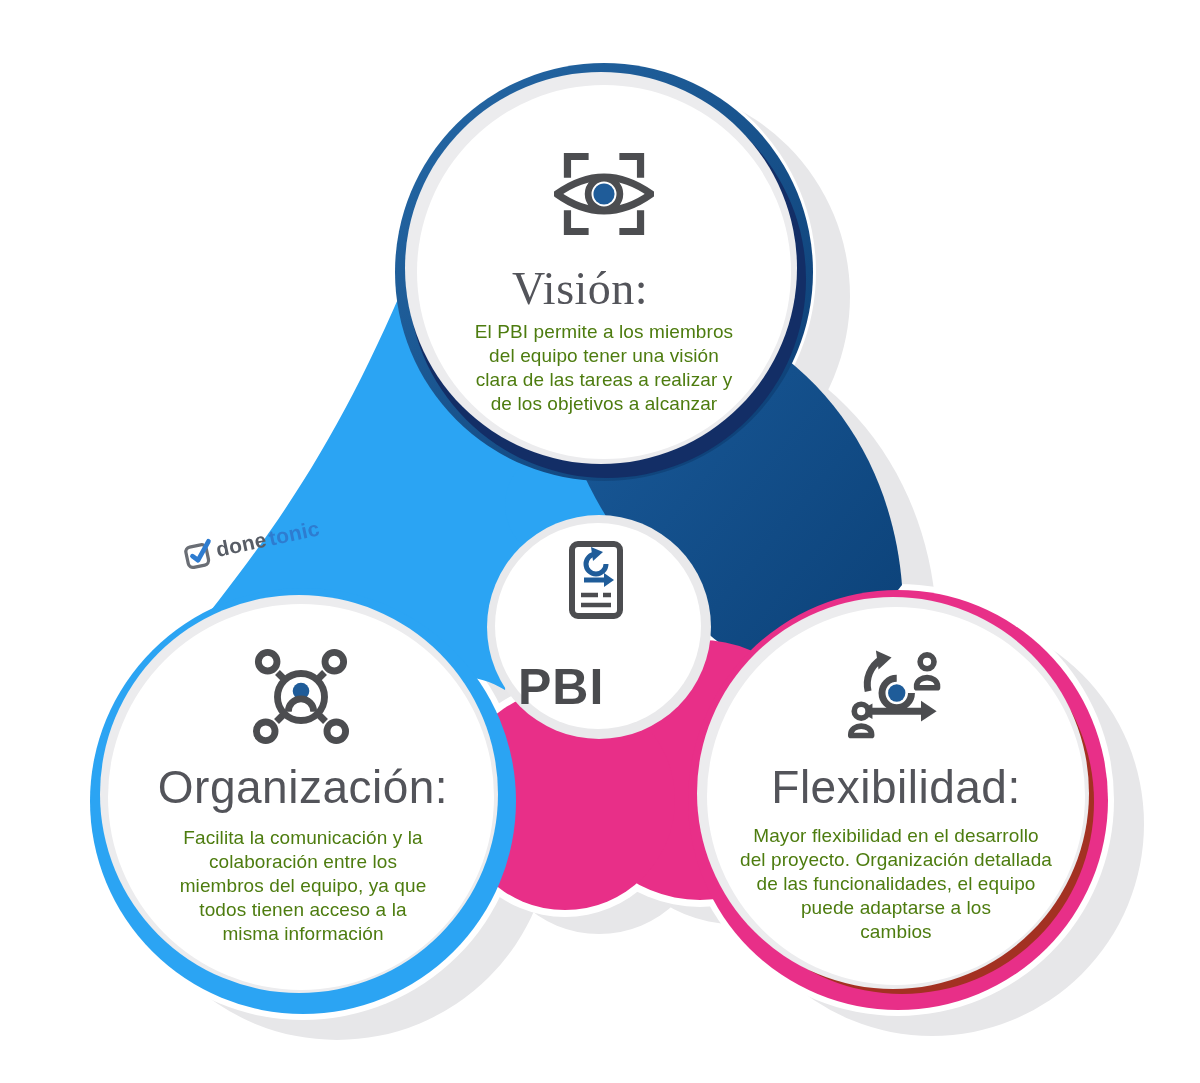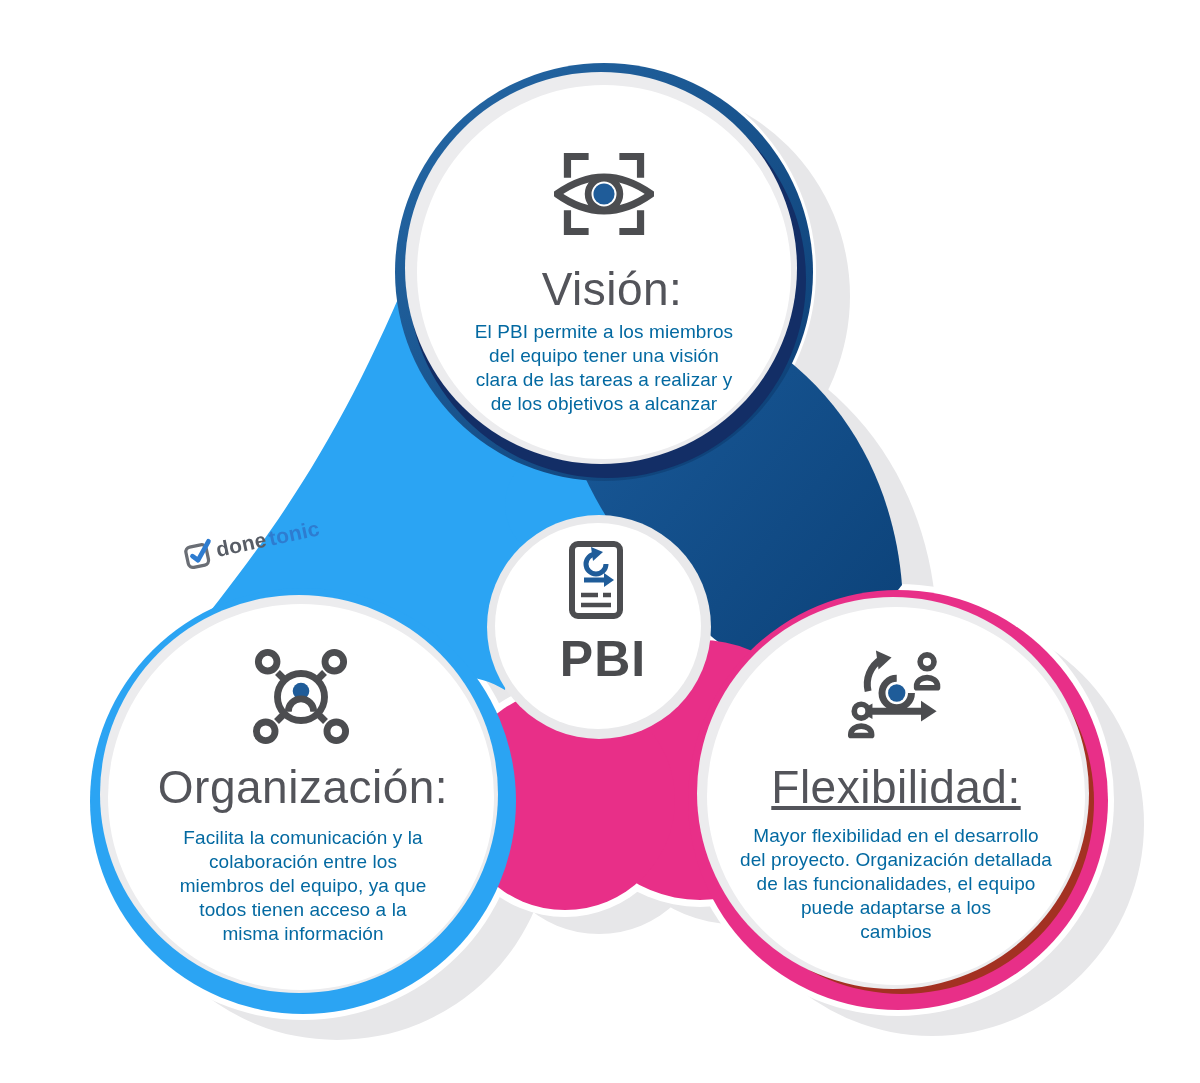--- a/index.html
+++ b/index.html
@@ -7,26 +7,27 @@
     position:relative;width:1200px;height:1083px;overflow:hidden;
     font-family:"Liberation Sans","DejaVu Sans",sans-serif;background:#ffffff;
   }
   #bg-svg{position:absolute;left:0;top:0;width:1200px;height:1083px;}
   .abs{position:absolute;}
   .lobe-title{
     text-align:center;color:#53545a;font-size:46px;font-weight:500;
     letter-spacing:0.5px;white-space:nowrap;
   }
   .lobe-body{
-    text-align:center;color:#0369a1;font-size:19px;line-height:24px;
+    text-align:center;color:#4d7c0f;font-size:19px;line-height:24px;
     font-weight:500;white-space:pre-line;letter-spacing:0.1px;
   }
   .pbi-label{
-    text-align:center;color:#4a4b4e;font-size:50px;font-weight:700;
+    text-align:left;color:#4a4b4e;font-size:50px;font-weight:700;
     letter-spacing:1px;
+    margin-top:28px;
   }
   .watermark{
     display:flex;align-items:center;gap:3px;
     transform:rotate(-12deg);transform-origin:left center;
   }
   .wm-text{font-size:21px;font-weight:700;letter-spacing:0.2px;}
   .wm-done{color:#585d66;}
   .wm-tonic{color:#2e7cd0;}
 </style>
 </head>
@@ -114,21 +115,21 @@
     <g fill="none" stroke="#4c4d50" stroke-width="7.5">
       <path d="M36,6 H14 V28"></path>
       <path d="M68,6 H90 V28"></path>
       <path d="M36,84 H14 V62"></path>
       <path d="M68,84 H90 V62"></path>
     </g>
     <path d="M3,45 Q52,10 101,45 Q52,80 3,45 Z" fill="#ffffff" stroke="#4c4d50" stroke-width="7.5" stroke-linejoin="round"></path>
     <circle cx="52" cy="45" r="16.5" fill="#ffffff" stroke="#4c4d50" stroke-width="7"></circle>
     <circle cx="52" cy="45" r="11" fill="#1f5c99"></circle>
   </svg>
-  <div class="abs lobe-title" style="left:412px;top:262px;width:400px;">Visión:</div>
+  <div class="abs lobe-title" style="left:380px;top:262px;width:400px;font-family:Liberation Serif, serif;">Visión:</div>
   <div class="abs lobe-body" style="left:434px;top:320px;width:340px;">El PBI permite a los miembros
 del equipo tener una visión
 clara de las tareas a realizar y
 de los objetivos a alcanzar</div>
 
   <svg class="abs" style="left:252px;top:646px;" width="98" height="100" viewBox="0 0 100 102">
     <g stroke="#4c4d50" stroke-width="7" fill="none">
       <path d="M26,27 L38,39"></path>
       <path d="M74,27 L62,39"></path>
       <path d="M25,77 L37,65"></path>
@@ -155,21 +156,21 @@
     <path d="M62,35 A17,17 0 1 0 79,52" fill="none" stroke="#4c4d50" stroke-width="8"></path>
     <path d="M30,73 L92,73" stroke="#4c4d50" stroke-width="8"></path>
     <polygon points="90,61 108,73 90,85" fill="#4c4d50"></polygon>
     <polygon points="34,64 18,73 34,82" fill="#4c4d50"></polygon>
     <circle cx="62" cy="52" r="10" fill="#1f5c99"></circle>
     <circle cx="97" cy="16" r="8" fill="#ffffff" stroke="#4c4d50" stroke-width="6.5"></circle>
     <path d="M85,44 C85,31 109,31 109,44 L109,46 L85,46 Z" fill="#ffffff" stroke="#4c4d50" stroke-width="6.5" stroke-linejoin="round"></path>
     <circle cx="21" cy="73" r="8" fill="#ffffff" stroke="#4c4d50" stroke-width="6.5"></circle>
     <path d="M9,100 C9,87 33,87 33,100 L33,101 L9,101 Z" fill="#ffffff" stroke="#4c4d50" stroke-width="6.5" stroke-linejoin="round"></path>
   </svg>
-  <div class="abs lobe-title" style="left:696px;top:760px;width:400px;text-decoration:underline;">Flexibilidad:</div>
+  <div class="abs lobe-title" style="left:696px;top:760px;width:400px;">Flexibilidad:</div>
   <div class="abs lobe-body" style="left:726px;top:824px;width:340px;">Mayor flexibilidad en el desarrollo
 del proyecto. Organización detallada
 de las funcionalidades, el equipo
 puede adaptarse a los
 cambios</div>
 
   <svg class="abs" style="left:568px;top:540px;" width="56" height="80" viewBox="0 0 56 80">
     <rect x="4" y="4" width="48" height="72" rx="6" fill="#ffffff" stroke="#4c4d50" stroke-width="6"></rect>
     <path d="M28,14 A10,10 0 1 0 38,24" fill="none" stroke="#1f5c99" stroke-width="5"></path>
     <polygon points="23,7 35,12 25,21" fill="#1f5c99"></polygon>

